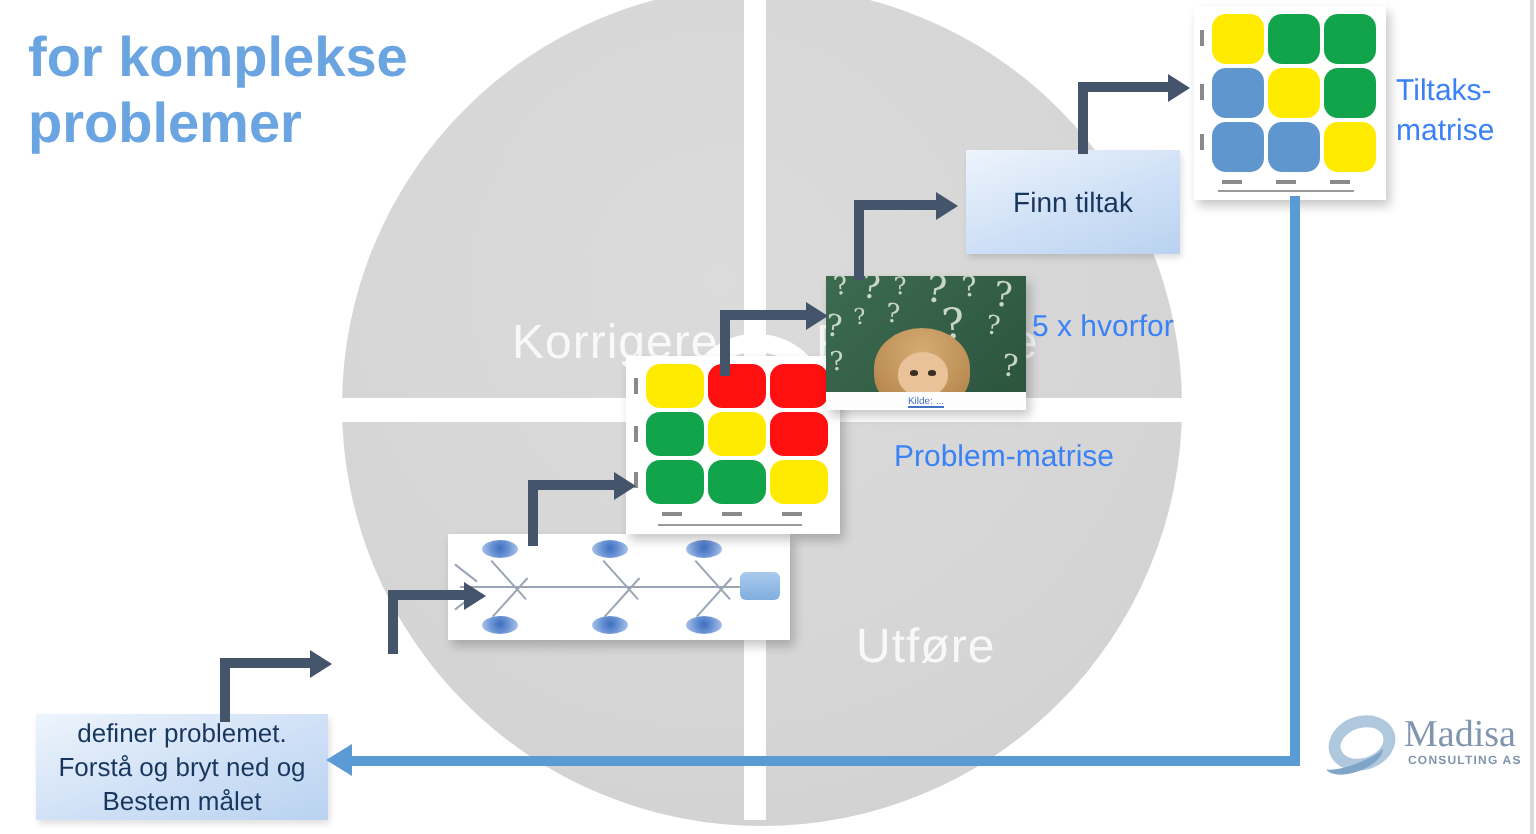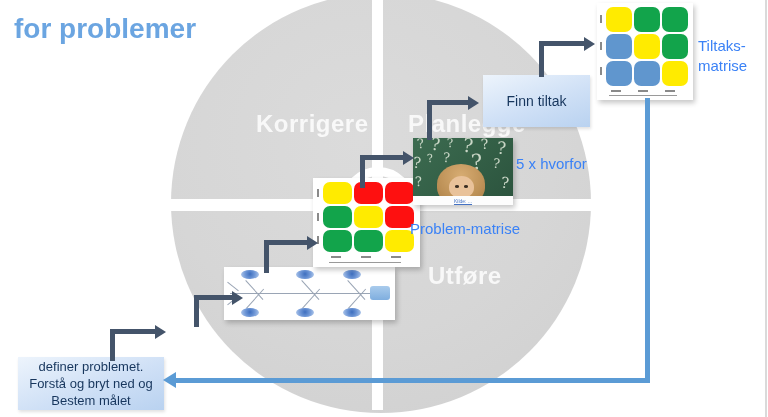--- a/index.html
+++ b/index.html
@@ -6,21 +6,21 @@
   body{font-family:"Liberation Sans", sans-serif;}
   .slide{position:relative;width:768px;height:417px;background:#ffffff;overflow:hidden;}
 
   
   .circle{position:absolute;left:171px;top:-7px;width:420px;height:420px;border-radius:50%;
           background:radial-gradient(circle at 45% 35%, #DBDBDB 0%, #D6D6D6 55%, #CFCFCF 100%);}
   .divider-v{position:absolute;left:372px;top:0;width:11px;height:410px;background:#ffffff;}
   .divider-h{position:absolute;left:171px;top:199px;width:420px;height:12px;background:#ffffff;}
   .center-ring{position:absolute;left:341px;top:167px;width:74px;height:74px;border:9px solid #ffffff;
                border-radius:50%;box-sizing:border-box;}
-  .quad-label{position:absolute;color:rgba(255,255,255,0.82);font-size:24px;font-weight:700;letter-spacing:0.5px;}
+  .quad-label{position:absolute;color:rgba(255,255,255,0.82);font-size:24px;font-weight:400;letter-spacing:0.5px;margin-top:48px;}
 
   
   .title{position:absolute;left:14px;top:12px;width:230px;color:#6BA5E1;font-size:28px;font-weight:700;line-height:33px;}
 
   
   .box-blue{position:absolute;background:linear-gradient(160deg,#EDF4FC 0%,#CFE0F6 55%,#B9D2F0 100%);
             color:#17365D;display:flex;flex-direction:column;align-items:center;justify-content:center;
             text-align:center;box-shadow:1px 2px 3px rgba(0,0,0,0.12);}
   .box-define{left:18px;top:357px;width:146px;height:53px;font-size:13px;line-height:17px;}
   .box-collect{left:168px;top:320px;width:121px;height:47px;font-size:14px;}
@@ -91,21 +91,22 @@
   <div class="circle"></div>
   <div class="divider-v"></div>
   <div class="divider-h"></div>
   <div class="center-ring"></div>
 
   <div class="quad-label" style="left:256px;top:110px;">Korrigere</div>
   <div class="quad-label" style="left:408px;top:110px;">Planlegge</div>
   <div class="quad-label" style="left:428px;top:262px;">Utføre</div>
 
   <div class="title">
-    <div>for problemer</div>
+    <div>for komplekse</div>
+    <div>problemer</div>
   </div>
 
   <div class="white-box fishbone">
     <div class="fb-line" style="left:6px;top:26px;width:142px;height:1px;"></div>
     <div class="fb-line" style="left:2px;top:19px;width:14px;height:1px;transform:rotate(38deg);"></div>
     <div class="fb-line" style="left:2px;top:33px;width:14px;height:1px;transform:rotate(-38deg);"></div>
     <div class="fb-line" style="left:22px;top:13px;width:26px;height:1px;transform:rotate(48deg);transform-origin:left top;"></div>
     <div class="fb-line" style="left:78px;top:13px;width:26px;height:1px;transform:rotate(48deg);transform-origin:left top;"></div>
     <div class="fb-line" style="left:124px;top:13px;width:26px;height:1px;transform:rotate(48deg);transform-origin:left top;"></div>
     <div class="fb-line" style="left:22px;top:41px;width:26px;height:1px;transform:rotate(-48deg);transform-origin:left top;"></div>
@@ -191,21 +192,21 @@
 
   <div class="box-blue box-define">
     <div>definer problemet.</div>
     <div>Forstå og bryt ned og</div>
     <div>Bestem målet</div>
   </div>
   <div class="box-blue box-find">
     <div>Finn tiltak</div>
   </div>
 
-  <div class="step-label" style="left:410px;top:220px;">Problem-matrise</div>
+  <div class="step-label" style="left:447px;top:220px;">Problem-matrise</div>
   <div class="step-label" style="left:516px;top:155px;">5 x hvorfor</div>
   <div class="step-label" style="left:698px;top:36px;line-height:20px;">
     <div>Tiltaks-</div>
     <div>matrise</div>
   </div>
 
   <div>
     <div class="seg" style="left:110px;top:329px;width:5px;height:32px;"></div>
     <div class="seg" style="left:110px;top:329px;width:47px;height:5px;"></div>
     <div class="ah-r" style="left:155px;top:325px;"></div>
@@ -235,15 +236,21 @@
     <div class="seg" style="left:539px;top:41px;width:47px;height:5px;"></div>
     <div class="ah-r" style="left:584px;top:37px;"></div>
   </div>
 
   <div>
     <div class="bseg" style="left:645px;top:98px;width:5px;height:283px;"></div>
     <div class="bseg" style="left:176px;top:378px;width:474px;height:5px;"></div>
     <div class="bah-l" style="left:163px;top:372px;"></div>
   </div>
 
+  <div class="logo">
+    <div class="logo-ring"></div>
+    <div class="logo-swoosh"></div>
+    <div class="logo-name">Madisa</div>
+    <div class="logo-sub">CONSULTING AS</div>
+  </div>
 
   <div class="right-edge"></div>
 </div>
 
 </body></html>

